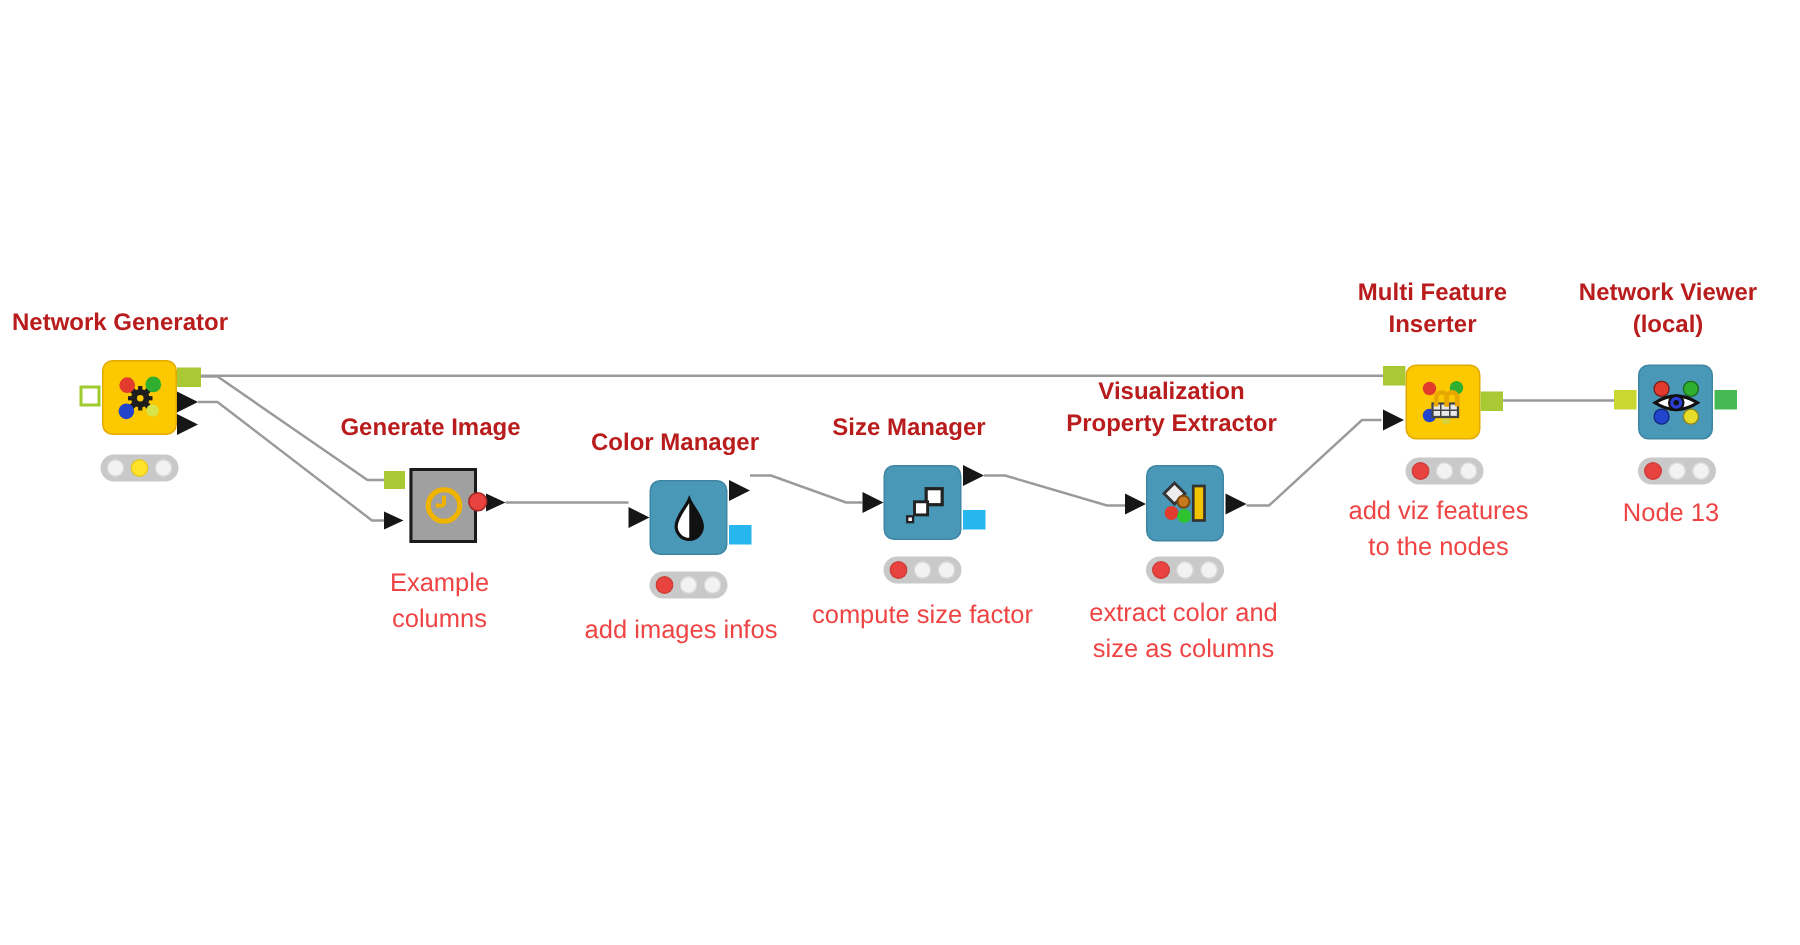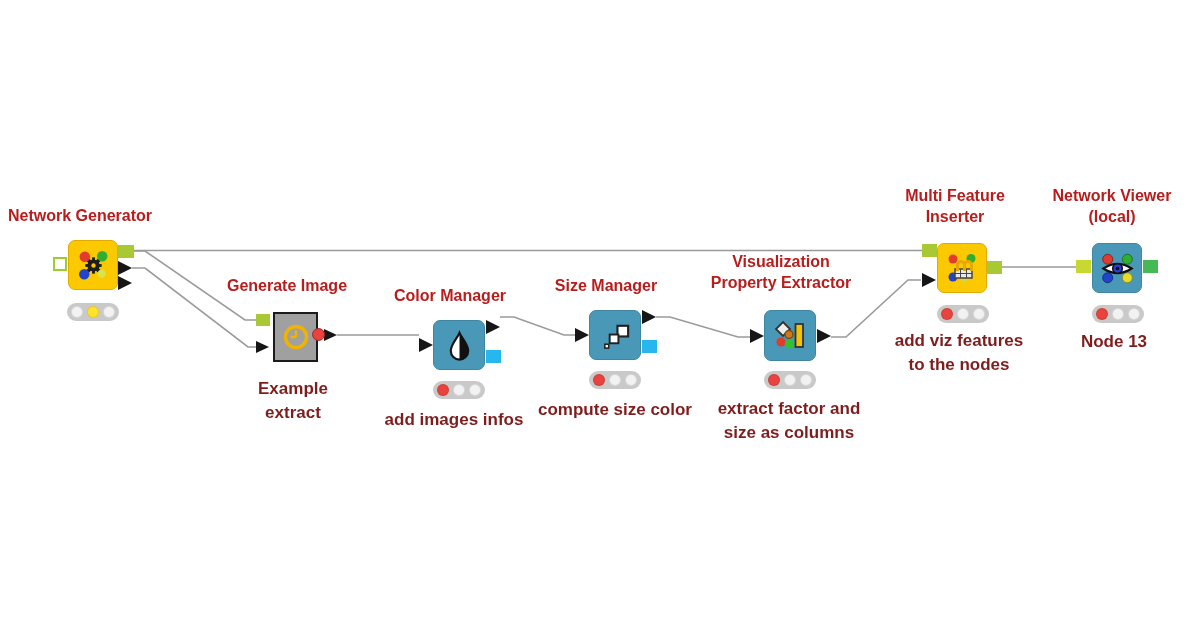--- a/index.html
+++ b/index.html
@@ -8,22 +8,22 @@
   #wires{position:absolute;left:0;top:0;z-index:1;}
   #wires path{fill:none;stroke:#9A9A9A;stroke-width:1.6px;}
   .node{position:absolute;z-index:2;}
   .node-body{position:absolute;left:0;top:0;border-radius:7px;display:flex;
              align-items:center;justify-content:center;box-sizing:border-box;}
   .node-body.yellow{border:1px solid #E2AA00;}
   .node-body.blue{border:1px solid #3E86A2;}
   .node-body.meta{border-radius:0;border:2px solid #1b1b1b;}
   .node-title{position:absolute;text-align:center;font-weight:700;font-size:16px;
               line-height:1.3;color:#b91c1c;white-space:pre-line;z-index:3;}
-  .node-caption{position:absolute;text-align:center;font-weight:700;font-size:17px;
-                line-height:1.4;color:#7f1d1d;white-space:pre-line;z-index:3;}
+  .node-caption{position:absolute;text-align:center;font-weight:400;font-size:17px;
+                line-height:1.4;color:#ef4444;white-space:pre-line;z-index:3;}
   .tri{position:absolute;width:0;height:0;border-top:7px solid transparent;
        border-bottom:7px solid transparent;border-left:14px solid #161616;}
   .tri.small{border-top-width:6.5px;border-bottom-width:6.5px;border-left-width:13px;}
   .port-sq{position:absolute;width:15px;height:13px;}
   .port-hollow{position:absolute;width:14px;height:14px;box-sizing:border-box;
                border:2.5px solid #9ECB2D;background:#fff;}
   .port-circle{position:absolute;width:13px;height:13px;border-radius:50%;
                border:1px solid #A32822;box-sizing:border-box;z-index:4;}
   .lights{position:absolute;width:52px;height:18px;background:#C9C9C9;border-radius:9px;
           display:flex;align-items:center;justify-content:center;gap:4px;}
@@ -88,21 +88,21 @@
       <svg class="icon" viewBox="0 0 34 34" width="34" height="34">
         <circle cx="17" cy="17" r="10.5" fill="none" stroke="#EFB300" stroke-width="3.4"></circle>
         <path d="M17 17 V10.5 M17 17 H11.5" stroke="#EFB300" stroke-width="2.6"></path>
       </svg>
     </div>
     <div class="port-sq" style="left: -17px; top: 2px; width: 14px; height: 12px; background-color: rgb(168, 201, 52);"></div>
     <div class="tri small" style="left:-17px;top:29px;"></div>
     <div class="port-circle" style="left: 39px; top: 16px; background-color: rgb(232, 67, 62);"></div>
     <div class="tri small" style="left:51px;top:17px;"></div>
     <div class="node-caption" style="left:-90px;top:65px;width:220px;">Example
-extract</div>
+columns</div>
   </div>
 
   <div class="node" style="left:433px;top:320px;width:52px;height:50px;">
     <div class="node-title" style="left:-93px;top:-34px;width:220px;">Color Manager</div>
     <div class="node-body blue" style="width: 52px; height: 50px; background-color: rgb(74, 152, 184);">
       <svg class="icon" viewBox="0 0 34 34" width="33" height="33">
         <defs>
             <clipPath id="dropHalf">
               <rect x="0" y="0" width="17" height="34"></rect>
             </clipPath>
@@ -133,21 +133,21 @@
       </svg>
     </div>
     <div class="tri" style="left:-14px;top:18px;"></div>
     <div class="tri" style="left:53px;top:0px;"></div>
     <div class="port-sq" style="left: 53px; top: 30px; background-color: rgb(39, 183, 238);"></div>
     <div class="lights" style="left:0px;top:61px;">
       <span class="dot" style="background-color: rgb(232, 67, 62);"></span>
       <span class="dot" style="background-color: rgb(242, 242, 242);"></span>
       <span class="dot" style="background-color: rgb(242, 242, 242);"></span>
     </div>
-    <div class="node-caption" style="left:-84px;top:88px;width:220px;">compute size color</div>
+    <div class="node-caption" style="left:-84px;top:88px;width:220px;">compute size factor</div>
   </div>
 
   <div class="node" style="left:764px;top:310px;width:52px;height:66px;">
     <div class="node-title" style="left:-93px;top:-58px;width:220px;">Visualization
 Property Extractor</div>
     <div class="node-body blue" style="width: 52px; height: 51px; background-color: rgb(74, 152, 184);">
       <svg class="icon" viewBox="0 0 34 34" width="34" height="34">
         <polygon points="10,3 17,10 10,17 3,10" fill="#EDEDED" stroke="#333" stroke-width="1.8"></polygon>
         <circle cx="16" cy="15.5" r="4" fill="#C87A1E" stroke="#7A4A10" stroke-width="1.4"></circle>
         <circle cx="8" cy="23" r="4.6" fill="#E23B2E"></circle>
@@ -155,21 +155,21 @@
         <rect x="22.5" y="5" width="7.5" height="23" fill="#F2C300" stroke="#333" stroke-width="1.8"></rect>
       </svg>
     </div>
     <div class="tri" style="left:-14px;top:19px;"></div>
     <div class="tri" style="left:53px;top:19px;"></div>
     <div class="lights" style="left:0px;top:61px;">
       <span class="dot" style="background-color: rgb(232, 67, 62);"></span>
       <span class="dot" style="background-color: rgb(242, 242, 242);"></span>
       <span class="dot" style="background-color: rgb(242, 242, 242);"></span>
     </div>
-    <div class="node-caption" style="left:-85px;top:87px;width:220px;">extract factor and
+    <div class="node-caption" style="left:-85px;top:87px;width:220px;">extract color and
 size as columns</div>
   </div>
 
   <div class="node" style="left:937px;top:243px;width:50px;height:50px;">
     <div class="node-title" style="left:-92px;top:-57px;width:220px;">Multi Feature
 Inserter</div>
     <div class="node-body yellow" style="width: 50px; height: 50px; background-color: rgb(252, 200, 0);">
       <svg class="icon" viewBox="0 0 34 34" width="34" height="34">
         <circle cx="8" cy="8" r="4.5" fill="#E23B2E"></circle>
         <circle cx="26" cy="7.5" r="4.5" fill="#2FAE2F"></circle>

